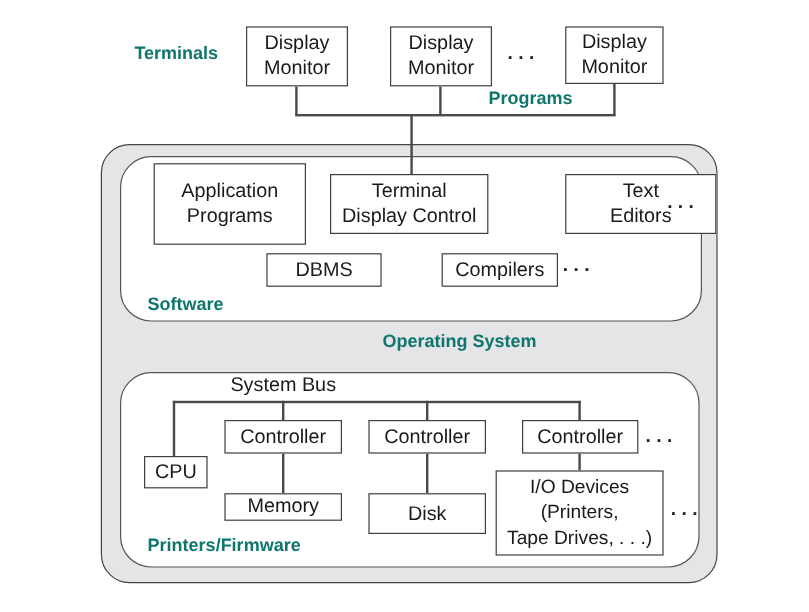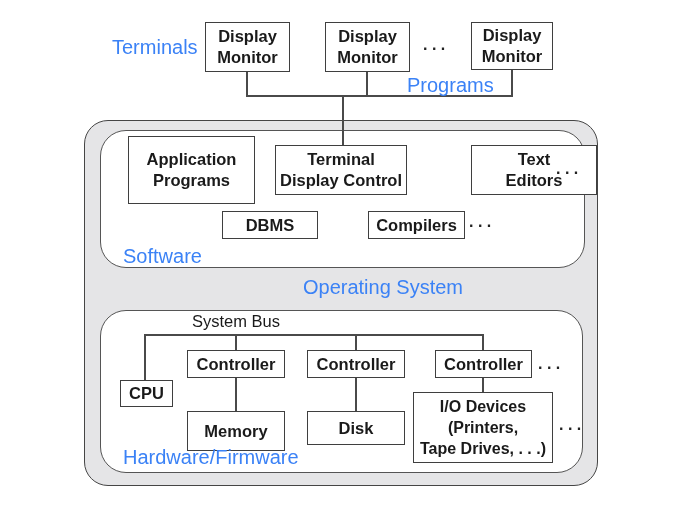--- a/index.html
+++ b/index.html
@@ -14,24 +14,24 @@
     background:#ffffff; border:1.6px solid #555555; border-radius:26px; }
   .hw-rect { left:100px; top:310px; width:483px; height:163px;
     background:#ffffff; border:1.6px solid #555555; border-radius:26px; }
   .hl, .vl { position:absolute; background:#4a4a4a; z-index:2; }
   .hl { height:1.6px; } .vl { width:1.6px; }
   .box {
     position:absolute; box-sizing:border-box; z-index:3;
     background:#ffffff; border:1.4px solid #3f3f3f;
     display:flex; align-items:center; justify-content:center;
     text-align:center; white-space:pre-line;
-    font-size:16.5px; line-height:21px; color:#1a1a1a;font-weight:bold;
+    font-size:16.5px; line-height:21px; color:#1a1a1a;
   }
-  .blabel { position:absolute; z-index:3; font-weight:normal; font-size:20px;
-    color:#3b82f6; white-space:nowrap; }
+  .blabel { position:absolute; z-index:3; font-weight:bold; font-size:15px;
+    color:#0f766e; white-space:nowrap; }
   .rlabel { position:absolute; z-index:3; font-size:16.5px; white-space:nowrap; }
   .dots { position:absolute; z-index:3; font-size:16px; font-weight:bold;
     color:#222222; white-space:nowrap; }
   .center { text-align:center;padding-left:42px; }
 </style>
 </head>
 <body>
 
 <div class="canvas">
 
@@ -77,21 +77,21 @@
   <div class="blabel" style="left:123px; top:245px;">Software</div>
 
   <div class="blabel center" style="left:84px; top:276px; width:514px;">Operating System</div>
 
   <div class="rlabel" style="left:192px; top:312px;">System Bus</div>
   <div class="box" style="left:187px; top:350px; width:98px; height:28px;">Controller</div>
   <div class="box" style="left:307px; top:350px; width:98px; height:28px;">Controller</div>
   <div class="box" style="left:435px; top:350px; width:97px; height:28px;">Controller</div>
   <div class="dots" style="left:538px; top:355px;">. . .</div>
   <div class="box" style="left:120px; top:380px; width:53px; height:27px;">CPU</div>
-  <div class="box" style="left:187px; top:411px; width:98px; height:40px;">Memory</div>
+  <div class="box" style="left:187px; top:411px; width:98px; height:23px;">Memory</div>
   <div class="box" style="left:307px; top:411px; width:98px; height:34px;">Disk</div>
   <div class="box" style="left:413px; top:392px; width:140px; height:71px; font-size:16px;">I/O Devices
 (Printers,
 Tape Drives, . . .)</div>
   <div class="dots" style="left:559px; top:416px;">. . .</div>
-  <div class="blabel" style="left:123px; top:446px;">Hardware/Firmware</div>
+  <div class="blabel" style="left:123px; top:446px;">Printers/Firmware</div>
 
 </div>
 
 </body></html>

